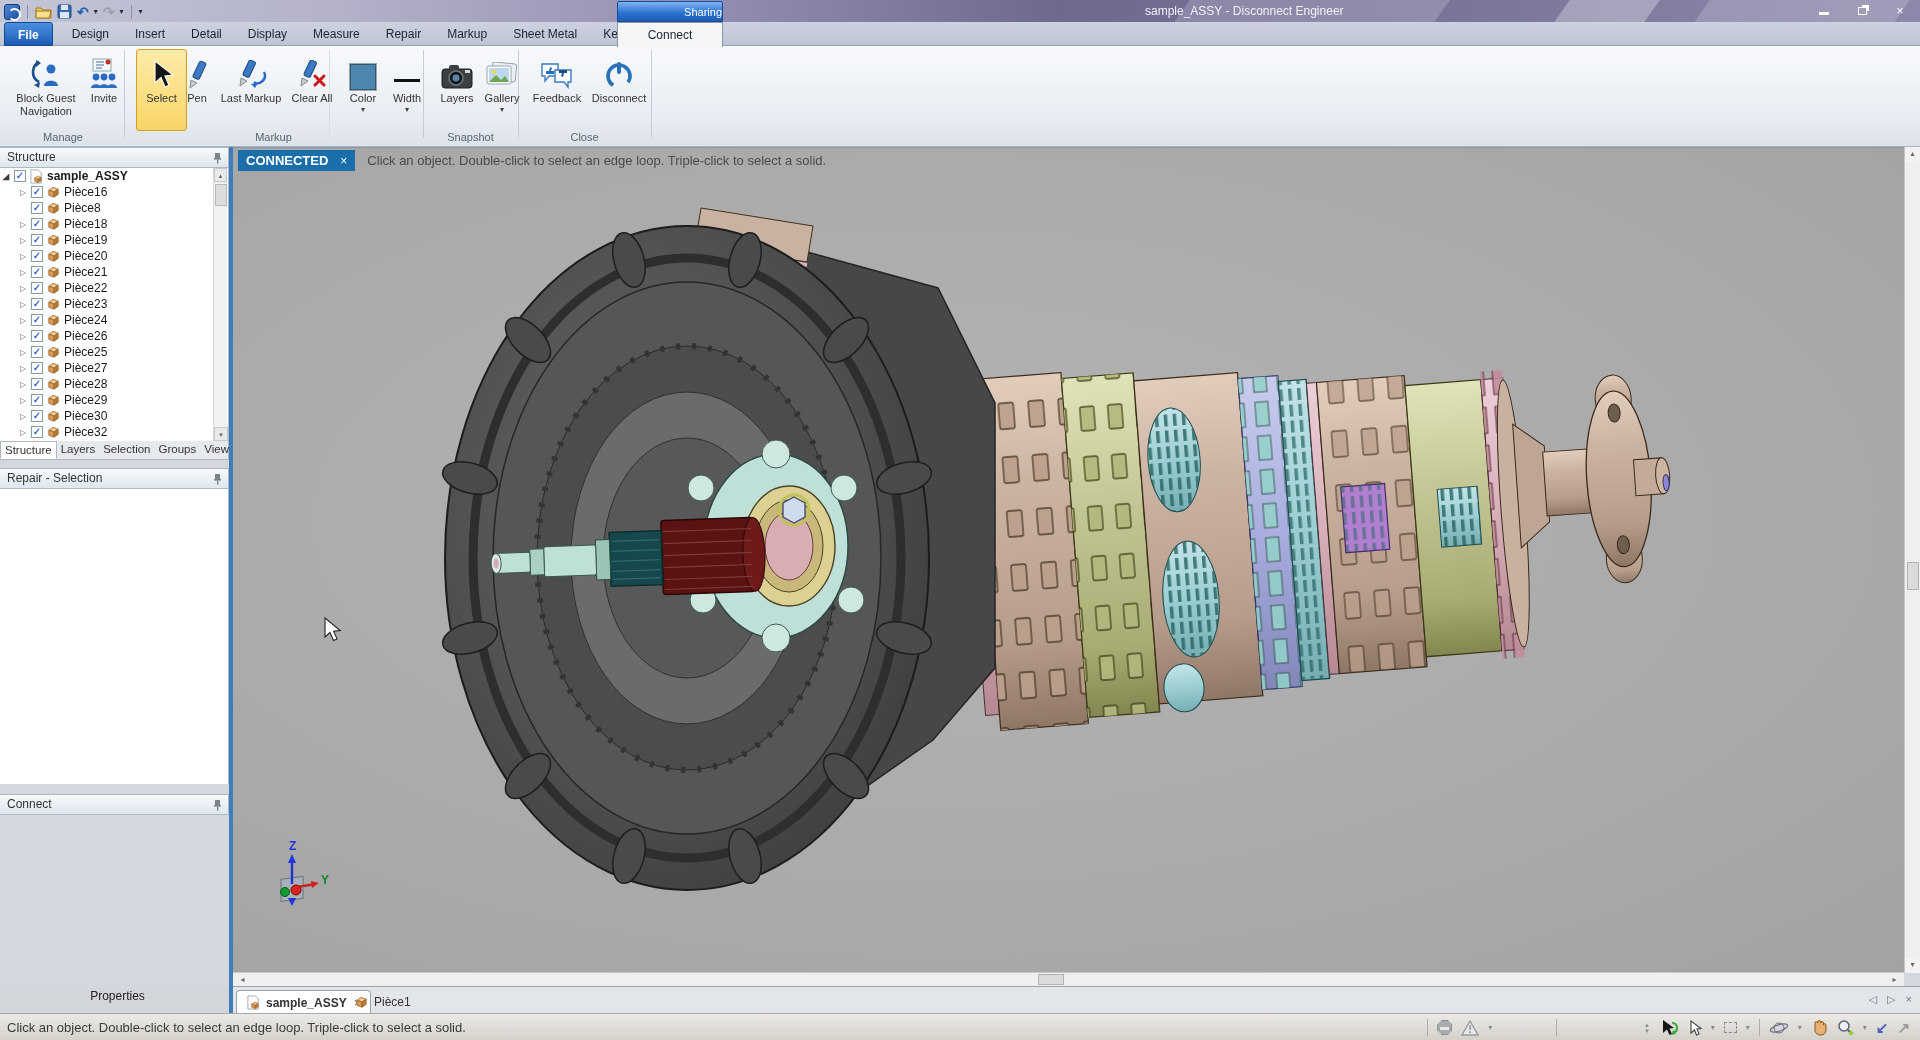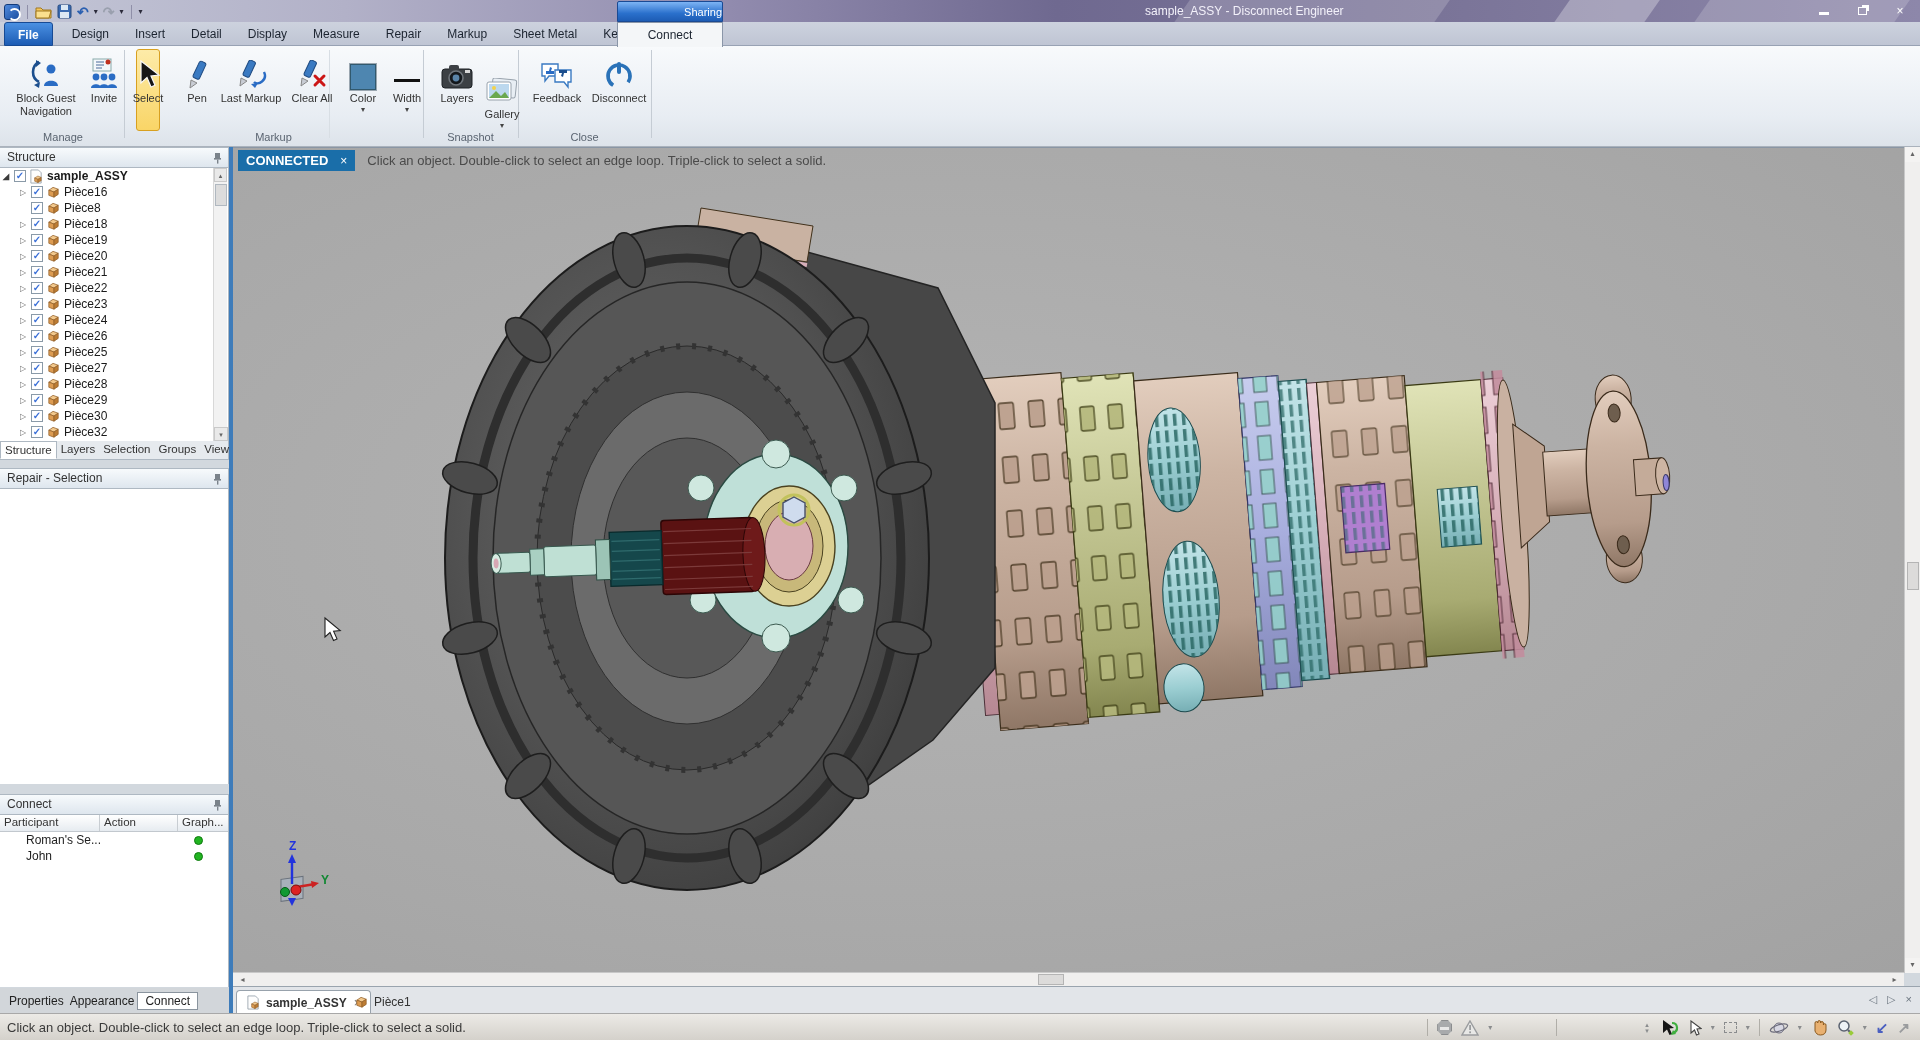--- a/index.html
+++ b/index.html
@@ -89,21 +89,21 @@
 
   
   #ctable-head { display:flex; height:17px; background:linear-gradient(#fff,#e6ebf0); border-bottom:1px solid #c2c8ce; font-size:11.5px; color:#333; }
   #ctable-head span { border-right:1px solid #c8cdd2; padding:1px 0 0 4px; }
   .crow { display:flex; align-items:center; height:16px; font-size:12px; color:#222; }
   .crow .nm { padding-left:26px; width:176px; }
   .dot { width:9px; height:9px; border-radius:50%; margin-left:18px; }
 
   
   #bl-tabs { position:absolute; left:0; top:988px; width:229px; height:25px; background:#d2d6da;
-    display:flex; align-items:center; gap:0; padding-left:6px; font-size:12px; color:#222; }
+    display:flex; align-items:center; gap:18px; padding-left:6px; font-size:12px; color:#222;flex-direction:column; }
   #bl-tabs .active { background:#fff; border:1px solid #8a949e; padding:1px 7px; }
   #bl-tabs span { padding:1px 3px; }
 
   
   #viewport { left:233px; top:147px; width:1671px; height:825px;
     background:radial-gradient(ellipse at 42% 45%, #b4b4b4 0%, #a8a8a8 70%, #a2a2a2 100%);
     border-top:1px solid #8a96a4; overflow:hidden; }
   #vp-overlay { position:absolute; left:5px; top:2px; display:flex; align-items:center; }
   #badge { background:#1a6ea9; color:#fff; font-weight:bold; font-size:13px; padding:3px 8px; display:flex; gap:12px; align-items:center; }
   #badge .bx { font-weight:normal; font-size:12px; cursor:default; }
@@ -242,21 +242,21 @@
             <circle cx="15" cy="19" r="3.4" fill="#2a6cc4"></circle>
             <circle cx="23" cy="19" r="3.4" fill="#2a6cc4"></circle>
             <path d="M2 30 c0-5 10-5 10 0z" fill="#2a6cc4"></path>
             <path d="M10 30 c0-5 10-5 10 0z" fill="#2a6cc4"></path>
             <path d="M18 30 c0-5 10-5 10 0z" fill="#2a6cc4"></path>
           </svg>
       </span>
       <span class="rlab">Invite</span>
     </div>
 
-    <div class="rbtn sel" style="left:128px; width:24px;">
+    <div class="rbtn sel" style="left:128px; width:51px;">
       <span class="ric">
         <svg width="26" height="30" viewBox="0 0 26 30">
             <path d="M6 1 L6 23 L12 17.5 L16 27 L20 25.2 L16 16 L24 15 Z" fill="#161616" stroke="#f8f8f8" stroke-width="1.2"></path>
           </svg>
       </span>
       <span class="rlab">Select</span>
     </div>
     <div class="rbtn" style="left:172px; width:34px;">
       <span class="ric">
         <svg width="26" height="30" viewBox="0 0 26 30">
@@ -307,21 +307,21 @@
         <svg width="32" height="26" viewBox="0 0 32 26">
             <rect x="1" y="5" width="30" height="19" rx="3" fill="#3c4044" stroke="#1c2024"></rect>
             <rect x="8" y="1" width="10" height="6" rx="2" fill="#3c4044"></rect>
             <rect x="24" y="6" width="5" height="3" fill="#d8d8d8"></rect>
             <circle cx="15" cy="14" r="7" fill="#14181c" stroke="#70767c" stroke-width="1.6"></circle>
             <circle cx="15" cy="14" r="3.4" fill="#5a84a8"></circle>
           </svg>
       </span>
       <span class="rlab">Layers</span>
     </div>
-    <div class="rbtn" style="left:472px; width:44px;justify-content:flex-end;">
+    <div class="rbtn" style="left:472px; width:44px;">
       <span class="ric">
         <svg width="32" height="28" viewBox="0 0 32 28">
             <rect x="6" y="1" width="24" height="18" rx="2" fill="#e8eef4" stroke="#98a2ac" transform="rotate(6 18 10)"></rect>
             <rect x="1" y="4" width="24" height="18" rx="2" fill="#fff" stroke="#98a2ac"></rect>
             <rect x="3" y="6" width="20" height="14" fill="#bcd8ee"></rect>
             <circle cx="8" cy="10" r="2" fill="#f2d24a"></circle>
             <path d="M3 20 l7 -7 5 5 4 -4 4 6z" fill="#6aa84f"></path>
           </svg>
       </span>
       <span class="rlab">Gallery</span>
@@ -639,35 +639,20 @@
     <div style="height:10px;"></div>
     <div class="phead">
       <span>Connect</span>
       <span class="pin">
           <svg width="9" height="12" viewBox="0 0 9 12">
             <rect x="2" y="1" width="5" height="5" fill="#7a828a"></rect>
             <rect x="1" y="6" width="7" height="1.6" fill="#7a828a"></rect>
             <rect x="4" y="7.6" width="1.4" height="4" fill="#7a828a"></rect>
           </svg>
         </span>
-    </div>
-    <div class="pbody" style="height:172px;">
-      <div id="ctable-head">
-        <span style="width:100px;">Participant</span>
-        <span style="width:78px;">Action</span>
-        <span style="width:50px; border-right:none;">Graph...</span>
-      </div>
-      <div class="crow">
-        <span class="nm">Roman's Se...</span>
-        <span class="dot" style="background:#21b421; border:1px solid #0e7a0e;"></span>
-      </div>
-      <div class="crow">
-        <span class="nm">John</span>
-        <span class="dot" style="background:#21b421; border:1px solid #0e7a0e;"></span>
-      </div>
     </div>
   </div>
   <div id="splitter" class="abs"></div>
 
   <div id="bl-tabs">
     <span>Properties</span>
     <span>Appearance</span>
     <span class="active">Connect</span>
   </div>
 

